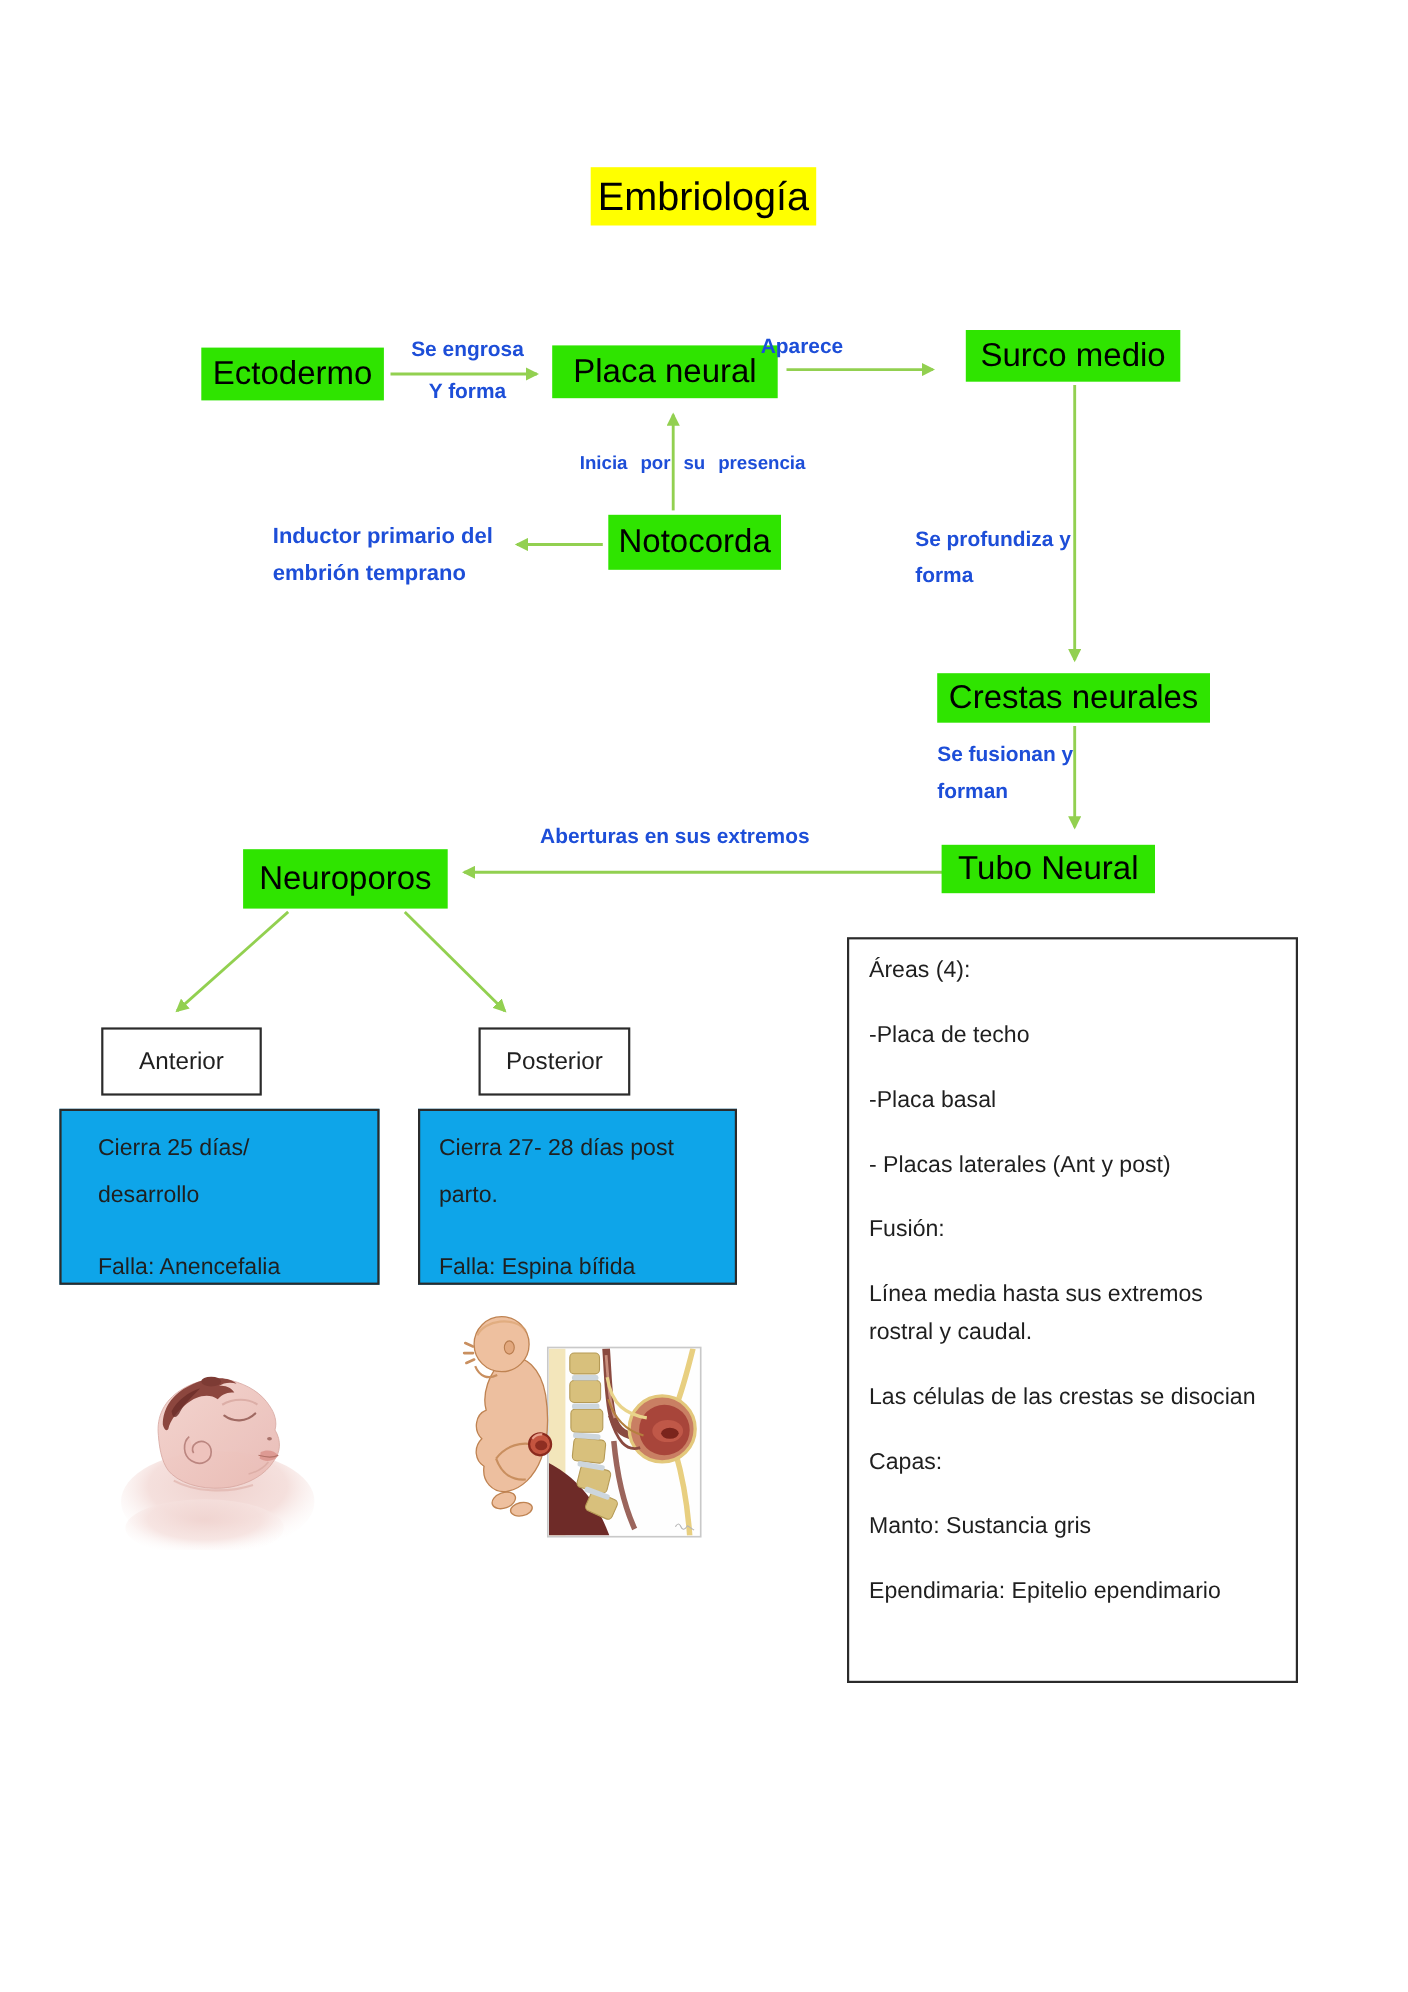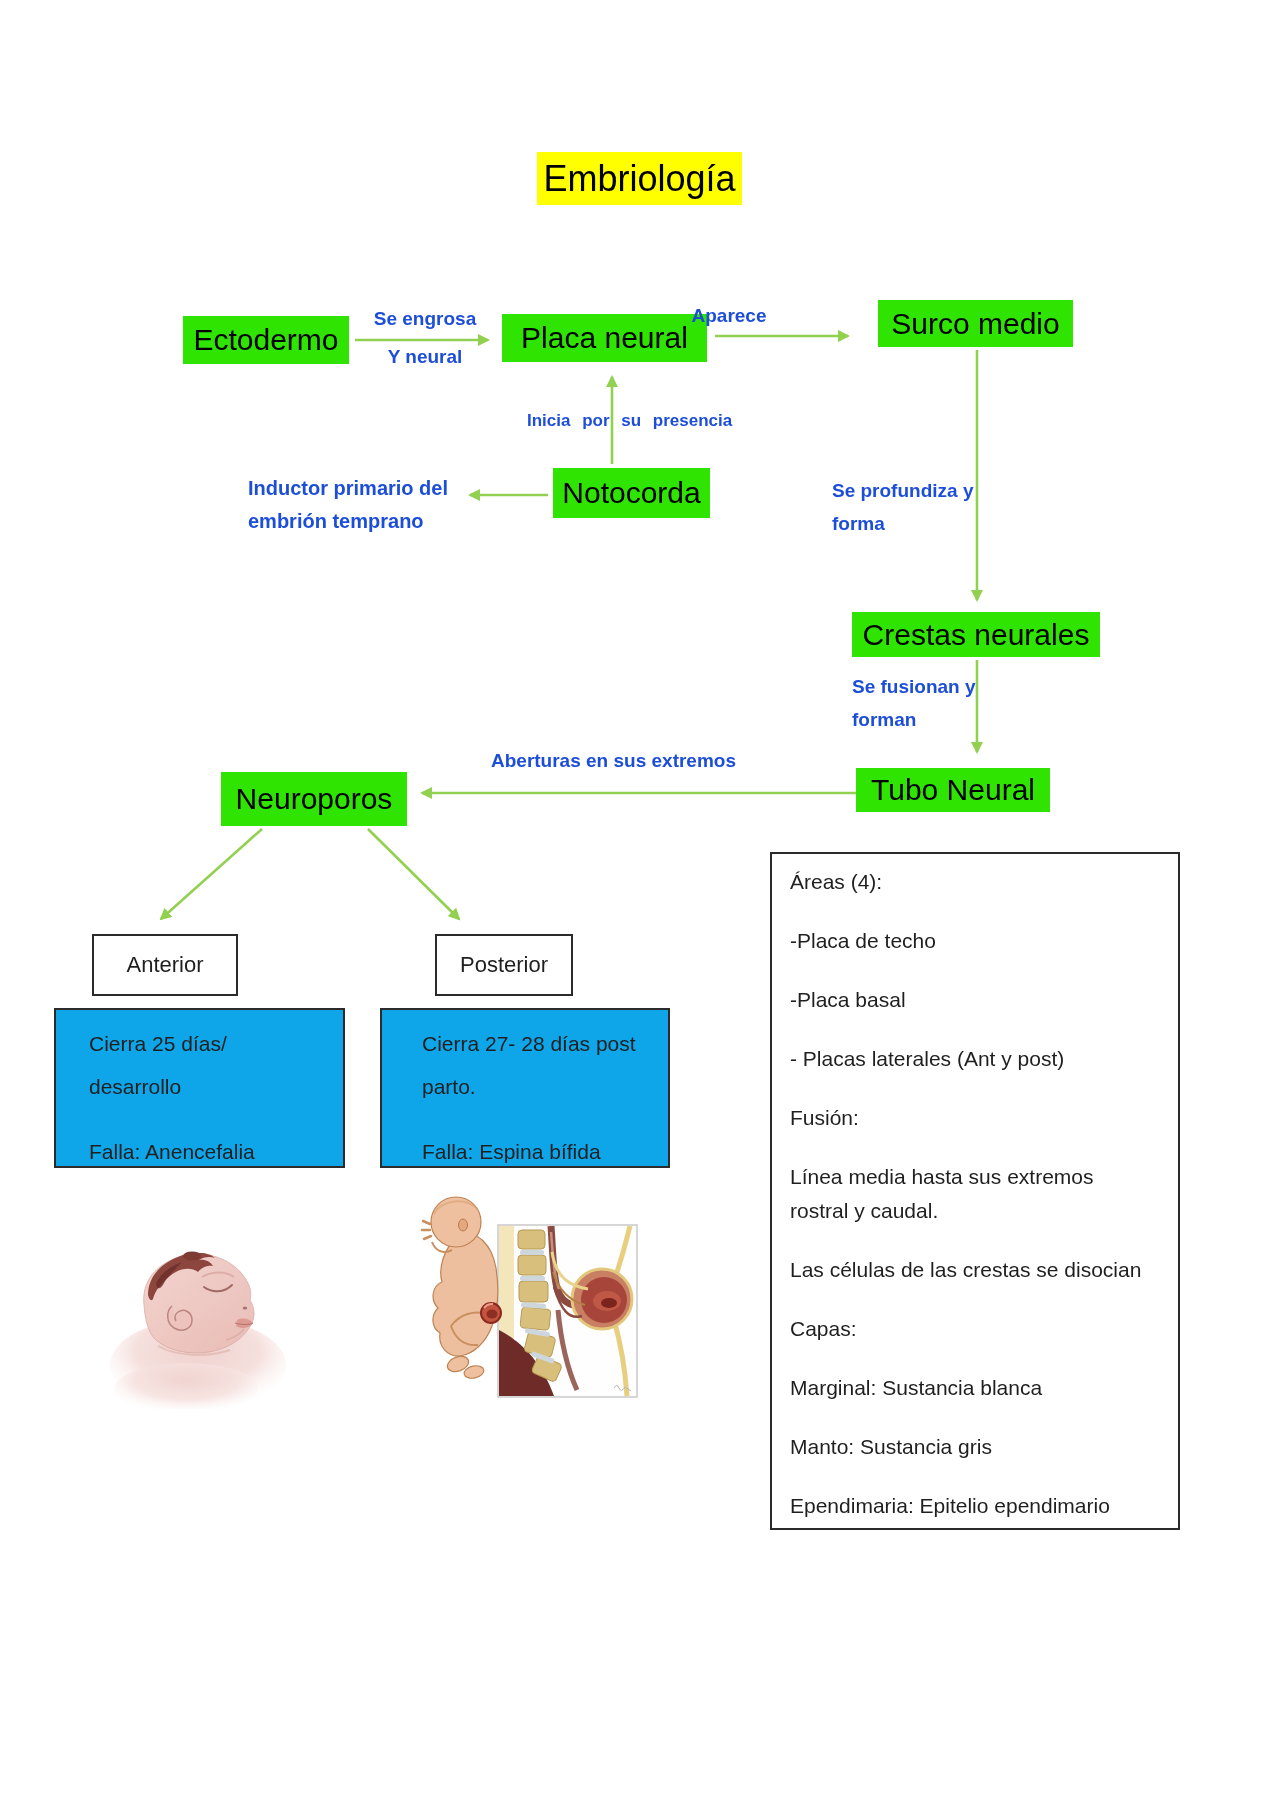--- a/index.html
+++ b/index.html
@@ -39,21 +39,21 @@
   
   .kbox{border:2px solid #2b2b2b;background:#fff;display:flex;align-items:center;
         justify-content:center;font-size:22px;}
   .b-anterior{left:92px;top:934px;width:142px;height:58px;}
   .b-posterior{left:435px;top:934px;width:134px;height:58px;}
 
   .detail-box{border:2px solid #2b2b2b;background:#0ea5e9;padding-top:12px;}
   .detail-box p{margin:0;line-height:43px;font-size:21px;}
   .detail-box .falla{margin-top:22px;}
   .d-anterior{left:54px;top:1008px;width:291px;height:160px;padding-left:33px;box-sizing:border-box;}
-  .d-posterior{left:380px;top:1008px;width:290px;height:160px;padding-left:40px;box-sizing:border-box;}
+  .d-posterior{left:380px;top:1008px;width:290px;height:160px;padding-left:17px;box-sizing:border-box;}
 
   
   .areas-panel{left:770px;top:852px;width:410px;height:678px;border:2px solid #2b2b2b;
                background:#fff;box-sizing:border-box;padding:11px 10px 0 18px;}
   .areas-panel p{margin:0 0 25px 0;line-height:34px;font-size:21px;}
   .areas-panel p.no-gap{margin-bottom:0;}
 
   
   #connectors{left:0;top:0;pointer-events:none;}
   #connectors line{stroke:var(--arrow-green,#92d050);stroke-width:2.6;}
@@ -87,21 +87,21 @@
 
   <div class="abs node n-ectodermo">Ectodermo</div>
   <div class="abs node n-placa">Placa neural</div>
   <div class="abs node n-surco">Surco medio</div>
   <div class="abs node n-notocorda">Notocorda</div>
   <div class="abs node n-crestas">Crestas neurales</div>
   <div class="abs node n-neuroporos">Neuroporos</div>
   <div class="abs node n-tubo">Tubo Neural</div>
 
   <div class="abs lbl center l-engrosa">Se engrosa</div>
-  <div class="abs lbl center l-yforma">Y neural</div>
+  <div class="abs lbl center l-yforma">Y forma</div>
   <div class="abs lbl center l-aparece">Aparece</div>
   <div class="abs lbl center l-inicia">Inicia por su presencia</div>
   <div class="abs lbl l-inductor">
     <div>Inductor primario del</div>
     <div>embrión temprano</div>
   </div>
   <div class="abs lbl l-profundiza">
     <div>Se profundiza y</div>
     <div>forma</div>
   </div>
@@ -128,21 +128,20 @@
   <div class="abs areas-panel">
     <p>Áreas (4):</p>
     <p>-Placa de techo</p>
     <p>-Placa basal</p>
     <p>- Placas laterales (Ant y post)</p>
     <p>Fusión:</p>
     <p class="no-gap">Línea media hasta sus extremos</p>
     <p>rostral y caudal.</p>
     <p>Las células de las crestas se disocian</p>
     <p>Capas:</p>
-    <p>Marginal: Sustancia blanca</p>
     <p>Manto: Sustancia gris</p>
     <p>Ependimaria: Epitelio ependimario</p>
   </div>
 
   <svg class="abs illus" style="left:106px;top:1213px;" width="180" height="196" viewBox="0 0 180 196">
     <defs>
       <radialGradient id="g-body" cx="50%" cy="35%" r="65%">
         <stop offset="0%" stop-color="#efd2ce"></stop>
         <stop offset="55%" stop-color="#f5e0dd"></stop>
         <stop offset="100%" stop-color="#ffffff" stop-opacity="0"></stop>

